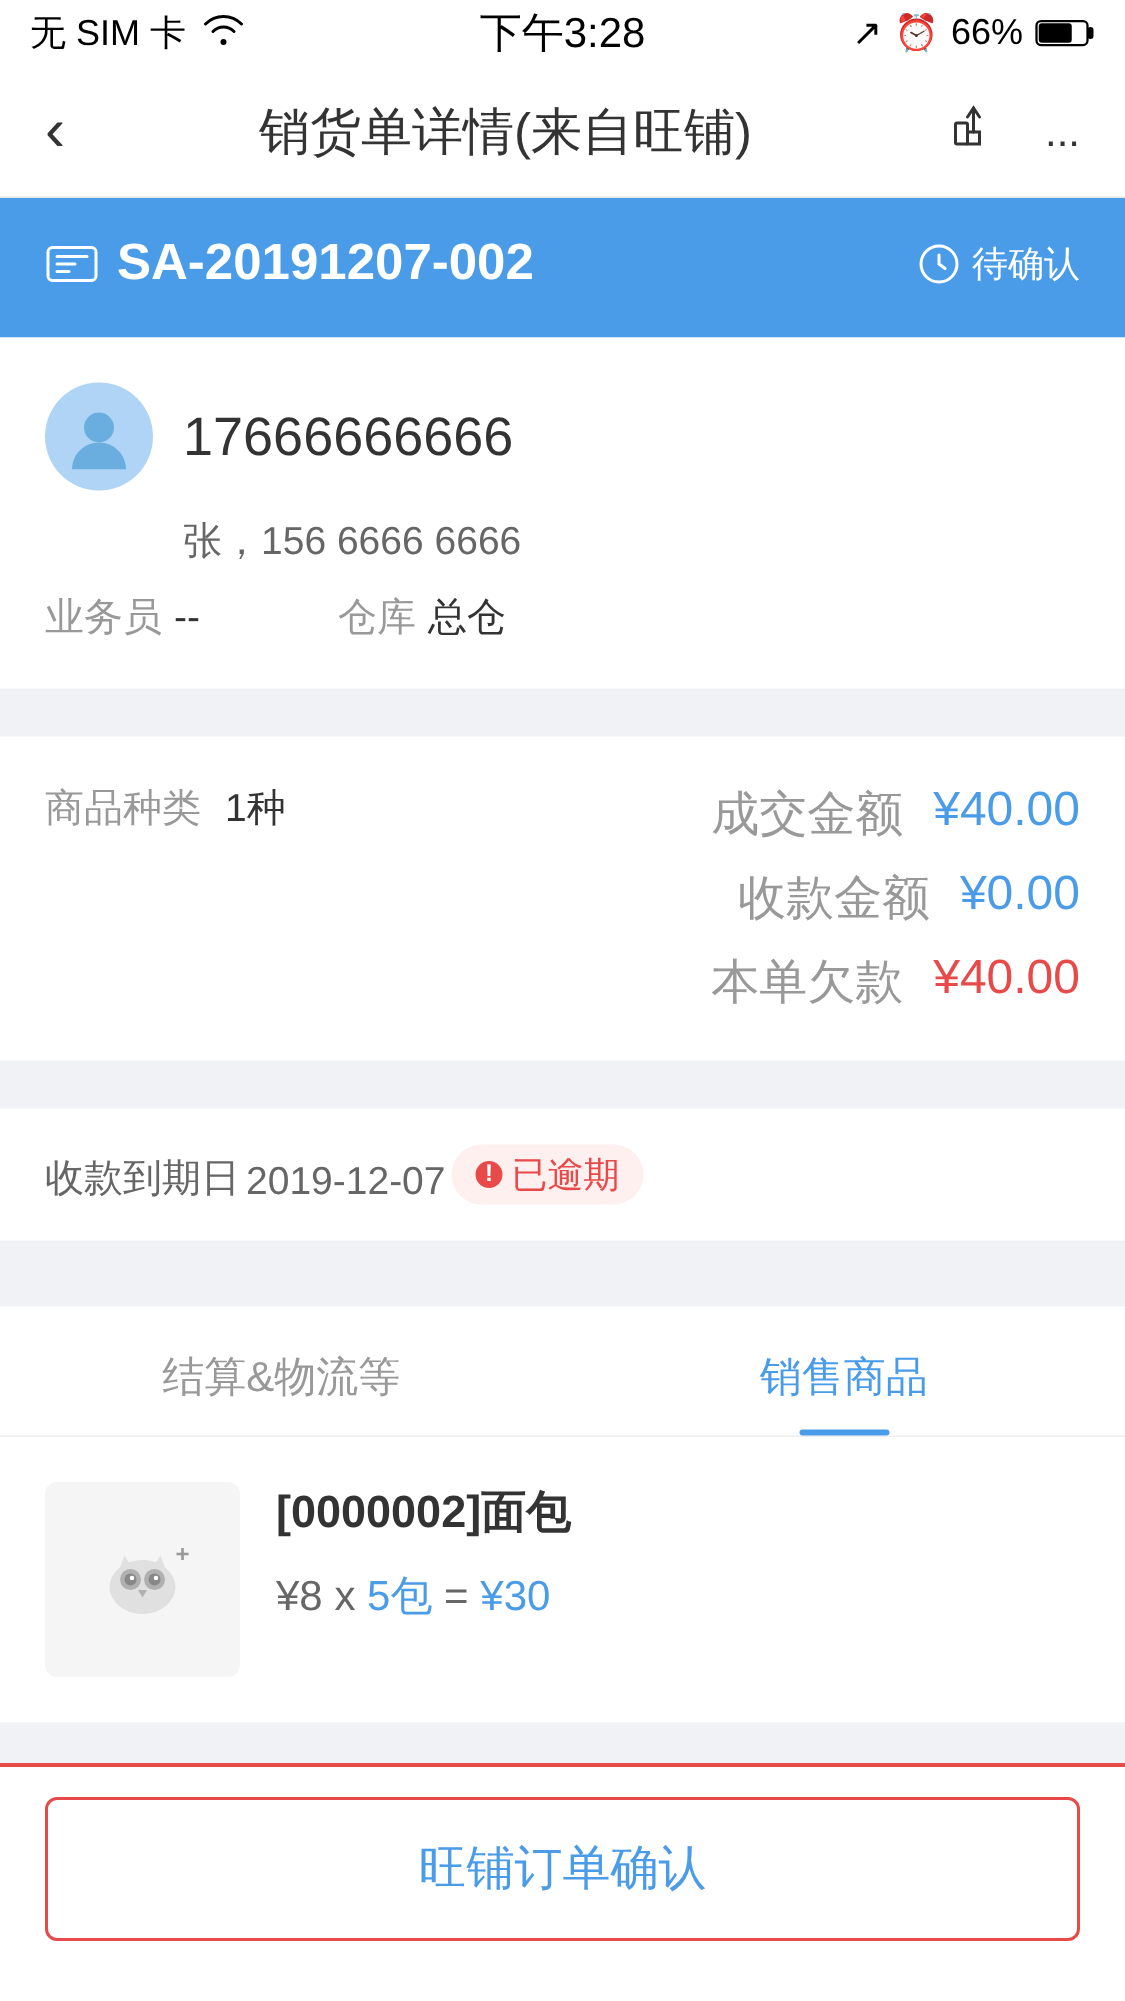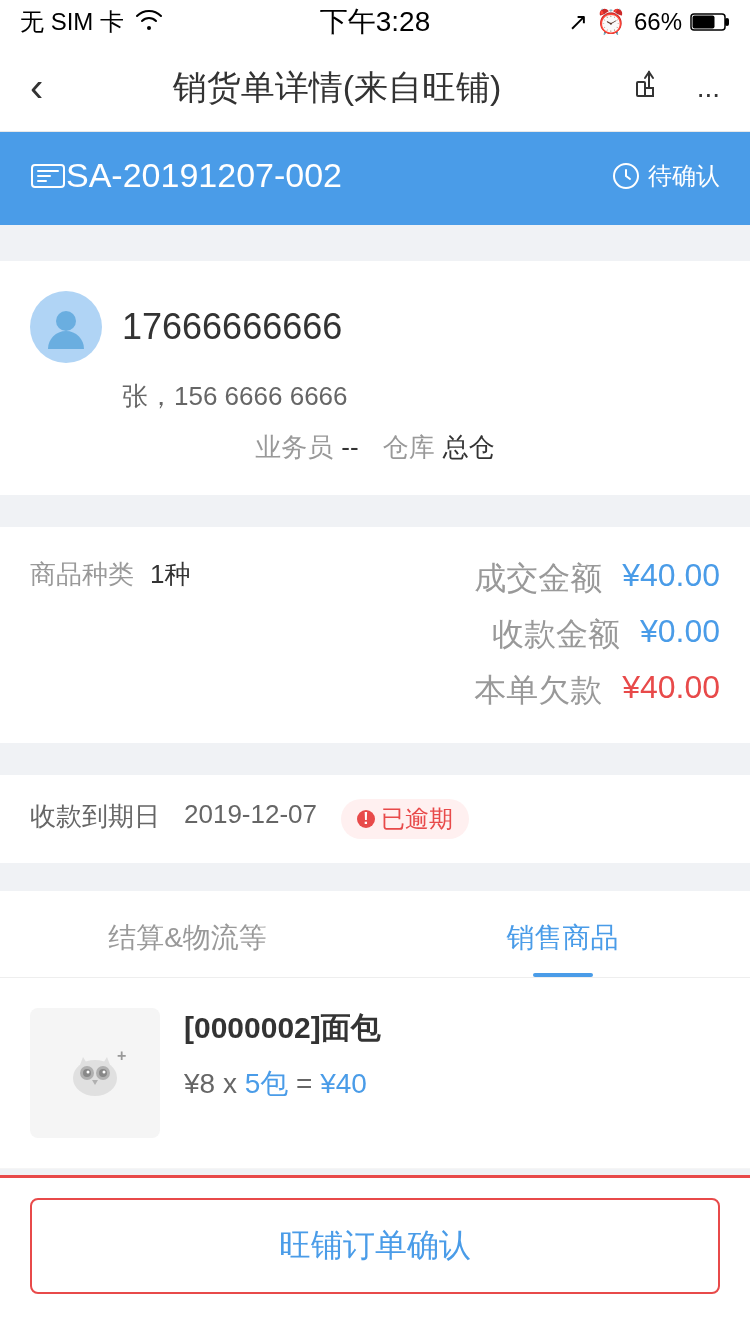--- a/index.html
+++ b/index.html
@@ -78,44 +78,43 @@
       color: #fff;
     }
     .order-banner-top {
       display: flex;
       align-items: center;
       justify-content: space-between;
       margin-bottom: 10px;
     }
     .order-id {
       font-size: 34px;
-      font-weight: normal;
+      font-weight: bold;
       color: #fff;
       display: flex;
       align-items: center;
-      gap: 0;
+      gap: 12px;
     }
     .order-status {
       font-size: 24px;
       color: #fff;
       display: flex;
       align-items: center;
       gap: 8px;
     }
     .order-date {
       font-size: 24px;
       color: rgba(255,255,255,0.9);
     }
 
     
     .customer-card {
       background: #fff;
       padding: 30px;
       margin-bottom: 16px;
-      margin-top: 36px;
     }
     .customer-top {
       display: flex;
       align-items: center;
       gap: 20px;
       margin-bottom: 16px;
     }
     .avatar {
       width: 72px;
       height: 72px;
@@ -134,25 +133,24 @@
     }
     .customer-name {
       font-size: 26px;
       color: #666;
       margin-left: 92px;
       margin-bottom: 16px;
     }
     .customer-meta {
       display: flex;
       align-items: center;
-      gap: 24px;
+      gap: 92px;
       margin-left: 0;
       font-size: 26px;
       color: #666;
-      justify-content: center;
     }
     .meta-item {
       display: flex;
       align-items: center;
       gap: 8px;
     }
     .meta-label { color: #999; }
     .meta-value { color: #333; }
 
     
@@ -187,25 +185,25 @@
     }
     .amount-label { color: #999; }
     .amount-value-blue { color: #4a9ce8; }
     .amount-value-red { color: #e84a4a; }
 
     
     .due-date-row {
       background: #fff;
       padding: 24px 30px;
       display: flex;
-      align-items: flex-start;
-      gap: 24px;
+      align-items: flex-end;
+      gap: 4px;
       font-size: 26px;
       color: #666;
-      margin-bottom: 12px;
+      margin-bottom: 28px;
     }
     .overdue-badge {
       background: #fff0f0;
       color: #e84a4a;
       border-radius: 20px;
       padding: 4px 16px;
       font-size: 24px;
       display: flex;
       align-items: center;
       gap: 6px;
@@ -470,21 +468,21 @@
 
         <path d="M25 22 L28 14 L33 22" fill="#e0e0e0"></path>
         <path d="M47 22 L52 14 L55 22" fill="#e0e0e0"></path>
 
         <text x="62" y="18" font-size="16" fill="#999" font-weight="bold">+</text>
       </svg>
     </div>
     <div class="product-info">
       <div class="product-name">[0000002]面包</div>
       <div class="product-price">
-        <span>¥8 x </span><span class="qty">5包</span><span> = </span><span class="total">¥40</span>
+        <span>¥8 x </span><span class="qty">5包</span><span> = </span><span class="total">¥30</span>
       </div>
     </div>
   </div>
 </div>
 
 <div style="height: 200px; background: #f0f2f5;"></div>
 
 <div class="confirm-btn-wrap">
   <button class="confirm-btn">旺铺订单确认</button>
 </div>

